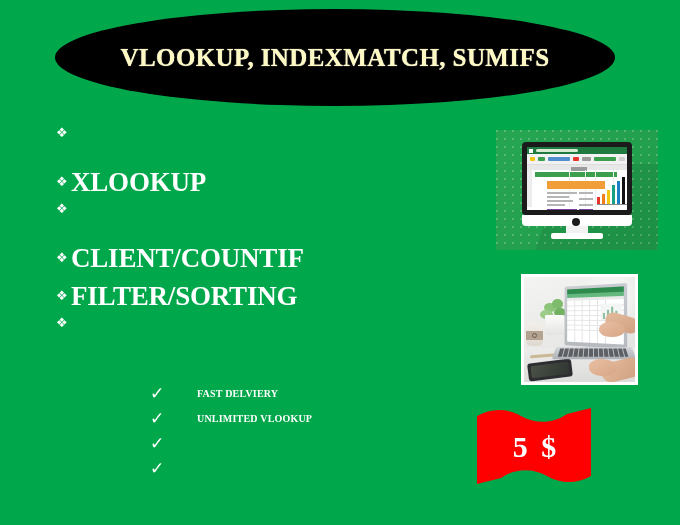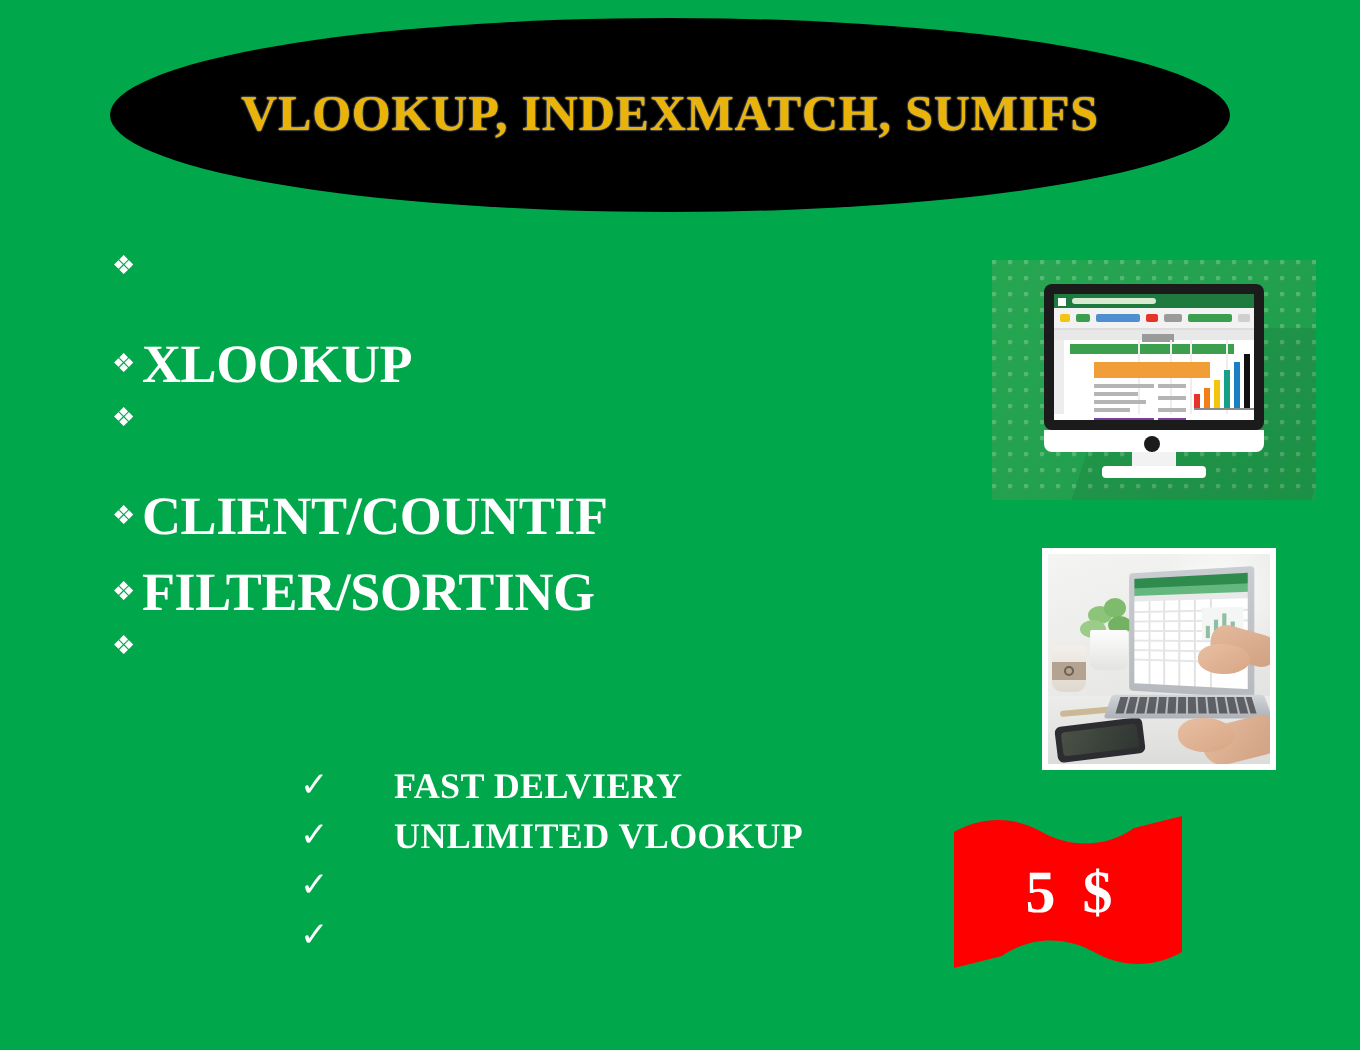--- a/index.html
+++ b/index.html
@@ -11,21 +11,21 @@
     overflow:hidden;
   }
 
   
   #title-banner{
     position:absolute; left:55px; top:9px; width:560px; height:97px;
     background:#000; border-radius:50% / 50%;
     display:flex; align-items:center; justify-content:center;
   }
   #title-text{
-    color:#eab308; font-weight:bold; font-size:25px;
+    color:#fef9c3; font-weight:bold; font-size:25px;
     letter-spacing:.4px; white-space:nowrap;
     text-shadow:0 0 1px #fff;
   }
 
   
   #feature-list{ position:absolute; left:56px; top:131px; width:450px; }
   .feature-row{ display:flex; align-items:baseline; height:38px; }
   .feature-bullet{
     color:#fff; font-size:13px; line-height:1;
     width:15px; flex:0 0 15px; position:relative; top:-5px;
@@ -36,21 +36,21 @@
   }
 
   
   #check-list{ position:absolute; left:150px; top:381px; }
   .check-row{ display:flex; align-items:center; height:25px; }
   .check-mark{
     color:#fff; font-size:17px; width:47px; flex:0 0 47px;
     line-height:1; font-family:"DejaVu Sans", sans-serif;
   }
   .check-label{
-    color:#fff; font-weight:bold; font-size:18px;
+    color:#fff; font-weight:bold; font-size:10px;
     letter-spacing:.2px; white-space:nowrap;
   }
 
   
   #price-flag{
     position:absolute; left:477px; top:406px; width:114px; height:82px;
   }
   #price-flag svg{ display:block; width:114px; height:82px; }
   #price-amount{
     position:absolute; left:0; top:0; width:114px; height:82px;

